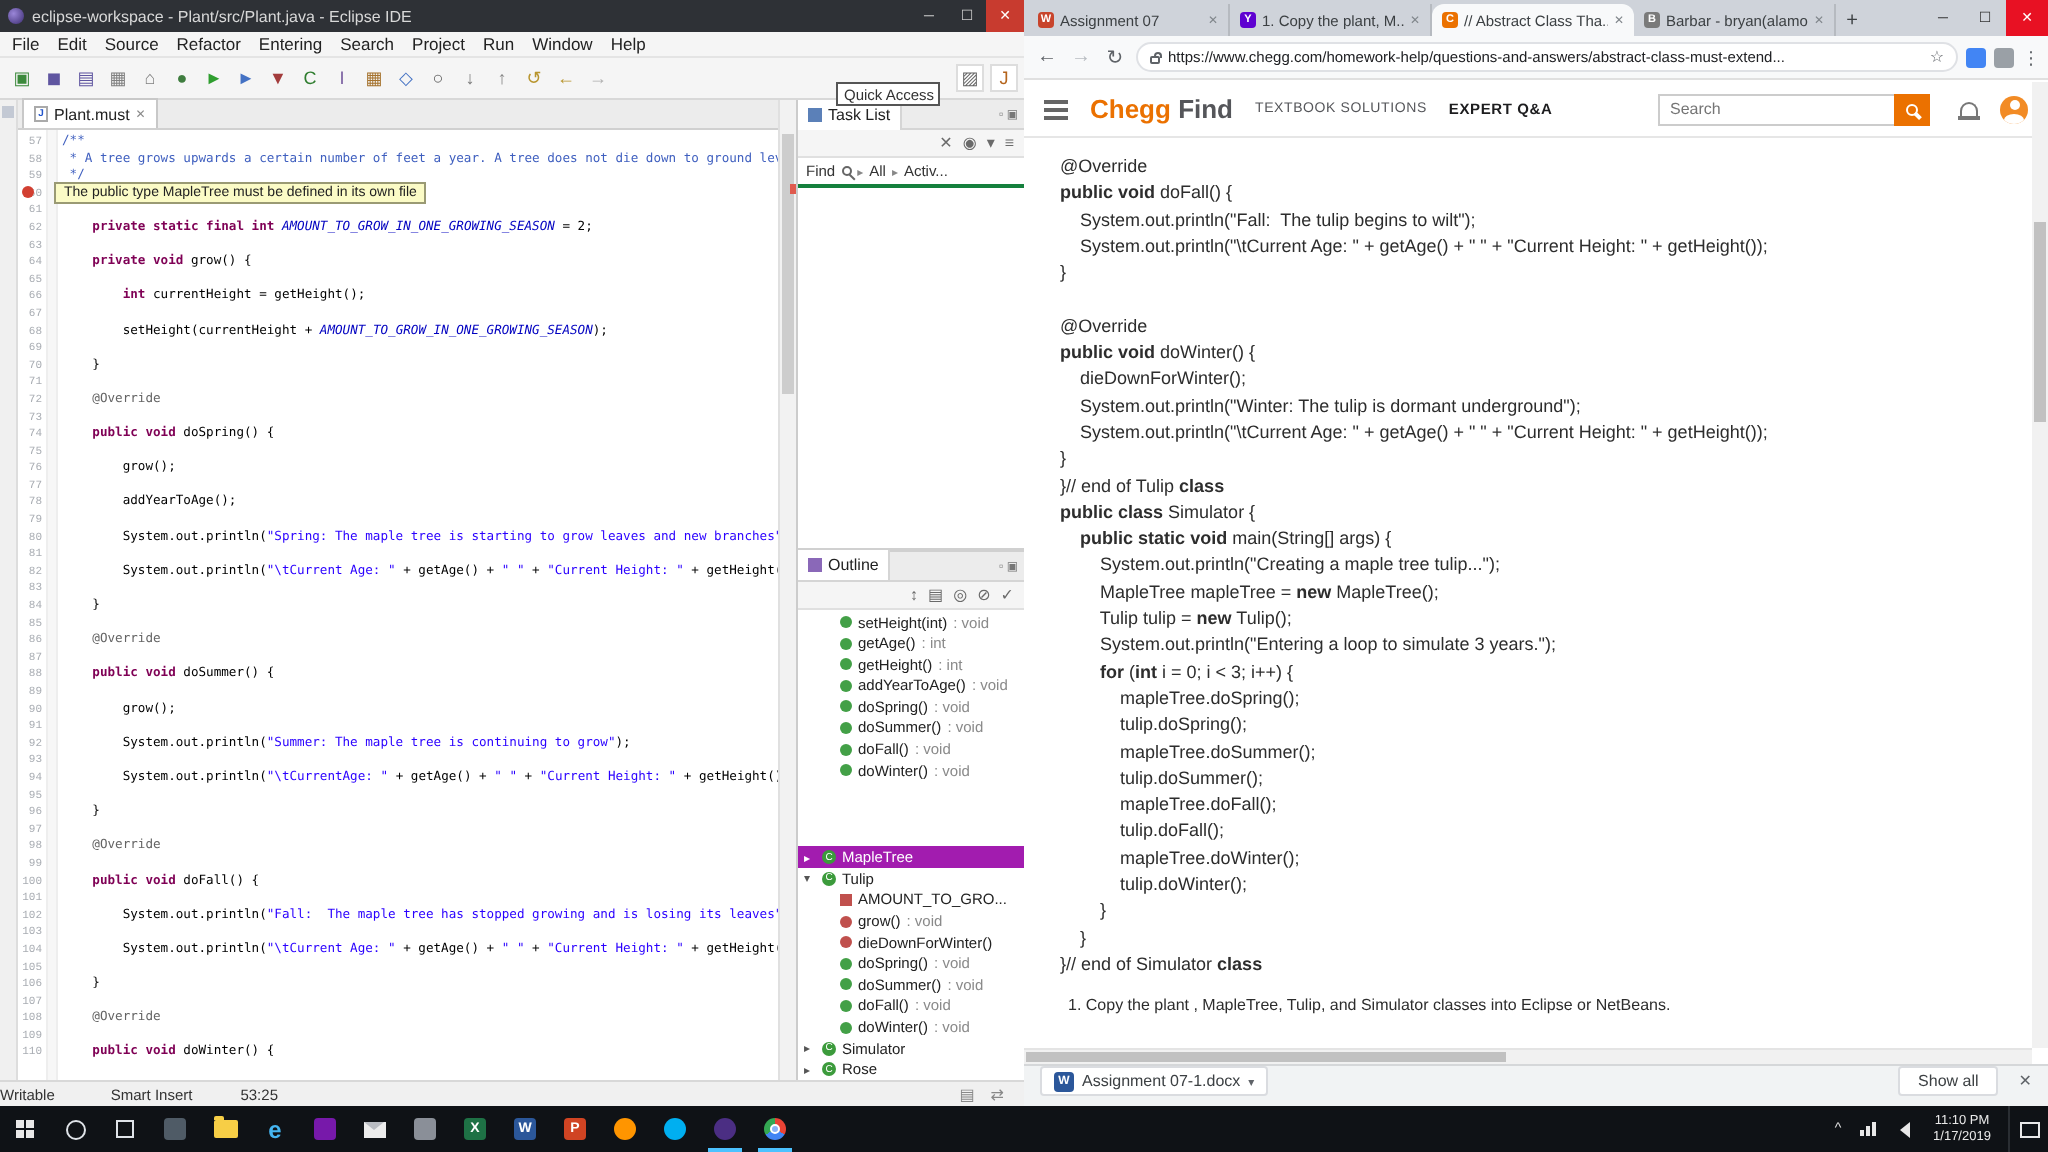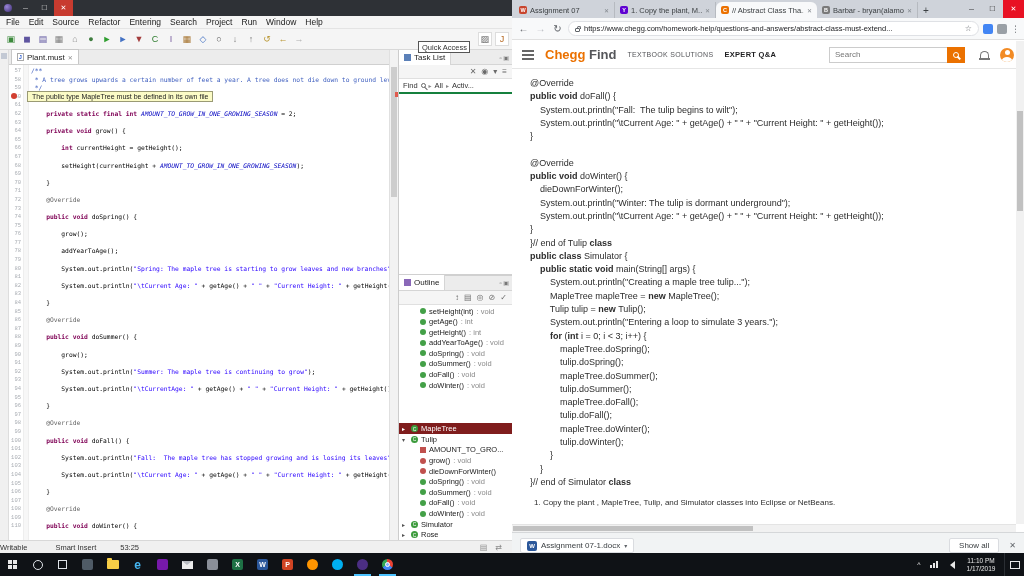--- a/index.html
+++ b/index.html
@@ -58,21 +58,21 @@
   .p-winbtns { font-size:6px; color:#777; }
   .p-toolbar { height:14px; background:#f5f5f5; border-bottom:1px solid #e0e0e0; display:flex; align-items:center; justify-content:flex-end; gap:5px; padding-right:5px; }
   .pt-ic { font-size:8px; color:#6a6a6a; }
   .tl-find { height:15px; background:#fff; display:flex; align-items:center; gap:3px; padding-left:4px; font-size:7.5px; color:#333; border-bottom:2px solid #15803d; }
   .mag-s { width:5px; height:5px; border:1px solid #666; border-radius:50%; position:relative; }
   .mag-s::after { content:""; position:absolute; right:-3px; bottom:-2px; width:4px; height:1px; background:#666; transform:rotate(45deg); }
   .chev { color:#888; font-size:6px; }
   .p-body { flex:1; background:#fff; }
   .ol-body { flex:1; background:#fff; overflow:hidden; font-size:7.5px; color:#222; padding-top:1px; }
   .ol-item { height:10.6px; display:flex; align-items:center; gap:3px; white-space:nowrap; }
-  .ol-item.sel { background:#7f1d1d; color:#fff;margin-top:33px; }
+  .ol-item.sel { background:#a21caf; color:#fff;margin-top:33px; }
   .ol-arrow { width:6px; font-size:6px; color:#555; flex:0 0 auto; }
   .ol-item.sel .ol-arrow { color:#fff; }
   .oi { flex:0 0 auto; display:flex; align-items:center; justify-content:center; }
   .oi-public { width:6px; height:6px; border-radius:50%; background:#43a047; }
   .oi-private { width:6px; height:6px; border-radius:50%; background:#c0504d; }
   .oi-field { width:6px; height:6px; background:#c0504d; }
   .oi-class { width:7px; height:7px; border-radius:50%; background:#3c9b3c; color:#fff; font-size:5px; }
   .typ { color:#8a8a8a; }
 
   .e-status { position:absolute; bottom:0; left:0; right:0; height:13px; background:#f0f0f0; border-top:1px solid #d8d8d8; display:flex; align-items:center; font-size:7.5px; color:#333; }
@@ -122,21 +122,21 @@
   .avatar { width:14px; height:14px; border-radius:50%; background:#f28b25; position:relative; overflow:hidden; flex:0 0 auto; }
   .avatar::before { content:""; position:absolute; left:4.5px; top:2.5px; width:5px; height:5px; border-radius:50%; background:#fff; }
   .avatar::after { content:""; position:absolute; left:2px; top:9px; width:10px; height:6px; border-radius:50%; background:#fff; }
   .chegg-body { padding:8px 0 0 18px; font-size:9px; line-height:13.3px; white-space:pre; color:#2d2d2d; }
   .chegg-line b { font-weight:bold; }
   .chegg-instr { margin:9px 0 0 22px; font-size:8px; line-height:9.6px; color:#2d2d2d; }
   .c-pagescroll { position:absolute; right:0; top:0; bottom:0; width:8px; background:#f1f1f1; }
   .c-pagescroll .thumb { position:absolute; top:70px; left:1px; width:6px; height:100px; background:#c1c1c1; }
   .c-hscroll { position:absolute; bottom:21px; left:0; right:8px; height:8px; background:#f1f1f1; border-top:1px solid #e4e4e4; }
   .c-hscroll .thumb { margin:1px; width:240px; height:5px; background:#c1c1c1; }
-  .c-downloadbar { position:absolute; bottom:0; left:0; right:0; height:21px; background:#f1f3f4; border-top:1px solid #d5d7d9; display:flex; align-items:flex-end; padding:0 8px; font-size:8px; color:#3c4043; }
+  .c-downloadbar { position:absolute; bottom:0; left:0; right:0; height:21px; background:#f1f3f4; border-top:1px solid #d5d7d9; display:flex; align-items:flex-start; padding:0 8px; font-size:8px; color:#3c4043; }
   .dl-item { display:flex; align-items:center; gap:4px; background:#fff; border:1px solid #dadce0; border-radius:2px; height:15px; padding:0 6px; }
   .dl-ic { width:10px; height:10px; background:#2b579a; color:#fff; font-size:6px; font-weight:bold; border-radius:2px; display:flex; align-items:center; justify-content:center; }
   .caret { font-size:6px; color:#5f6368; }
   .dl-right { margin-left:auto; display:flex; align-items:center; gap:10px; }
   .showall { border:1px solid #dadce0; background:#fff; padding:2px 9px; border-radius:2px; color:#3c4043; }
   .dl-close { color:#5f6368; font-size:8px; }
 
   
   .taskbar { position:absolute; bottom:0; left:0; width:1024px; height:23px; background:#0f1216; display:flex; align-items:center; }
   .tb-icons { display:flex; height:100%; }
@@ -168,20 +168,21 @@
   .ac-box { width:10px; height:8px; border:1px solid #e8e8e8; }
 </style>
 </head>
 <body>
 
 <div class="desktop">
 
   <section class="eclipse">
     <header class="e-titlebar">
       <span class="e-app-icon"></span>
+      <span class="e-title">eclipse-workspace - Plant/src/Plant.java - Eclipse IDE</span>
       <span class="winbtns">
         <span class="wbtn">─</span>
         <span class="wbtn">☐</span>
         <span class="wbtn close">✕</span>
       </span>
     </header>
     <nav class="e-menubar" id="e-menubar">
         <span class="menu-item">File</span>
         <span class="menu-item">Edit</span>
         <span class="menu-item">Source</span>

